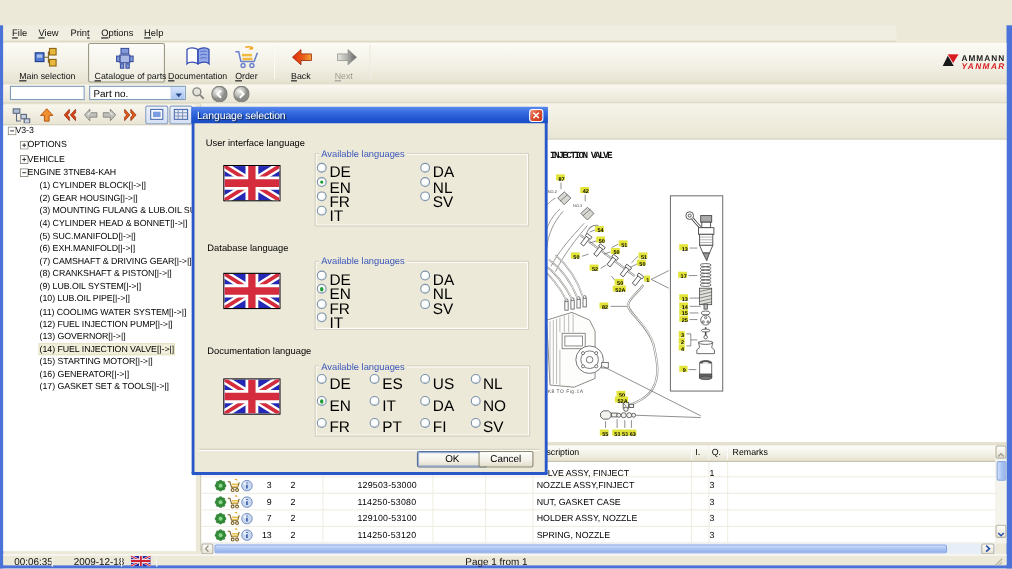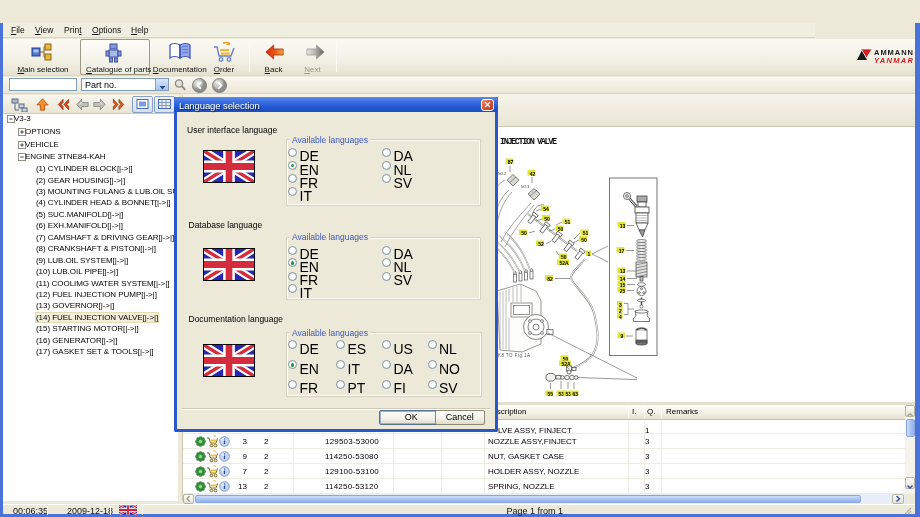--- a/index.html
+++ b/index.html
@@ -644,21 +644,21 @@
 <span class="abs" style="left:64px;top:1px">2009-12-18</span>
 <div class="ssep" style="left:107px"></div>
 <svg class="abs" style="left:116px;top:0.5px" width="18" height="10" viewBox="0 0 60 30">
         <rect width="60" height="30" fill="#22229c"></rect>
         <path d="M0 0L60 30M60 0L0 30" stroke="#fff" stroke-width="7"></path>
         <path d="M0 0L60 30M60 0L0 30" stroke="#cc2233" stroke-width="3.5"></path>
         <path d="M30 0V30M0 15H60" stroke="#fff" stroke-width="11"></path>
         <path d="M30 0V30M0 15H60" stroke="#cc2233" stroke-width="6"></path>
       </svg>
 <div class="ssep" style="left:139px"></div>
-<span class="abs" style="left:420px;top:1px;width:140px;text-align:right">Page 1 from 1</span>
+<span class="abs" style="left:420px;top:1px;width:140px;text-align:left">Page 1 from 1</span>
 <svg class="abs" style="right:2px;top:1px" width="10" height="10">
         <path d="M8 2l-6 6M8 5l-3 3M8 8l0 0" stroke="#b8b4a2" stroke-width="1.2"></path>
       </svg>
 </div>
 <div class="abs" id="dlg">
 <div id="dtitle">
         <span>Language selection</span>
 <div id="dclose">✕</div>
       </div>
 <span class="dsec" style="left:10px;top:28px">User interface language</span>

